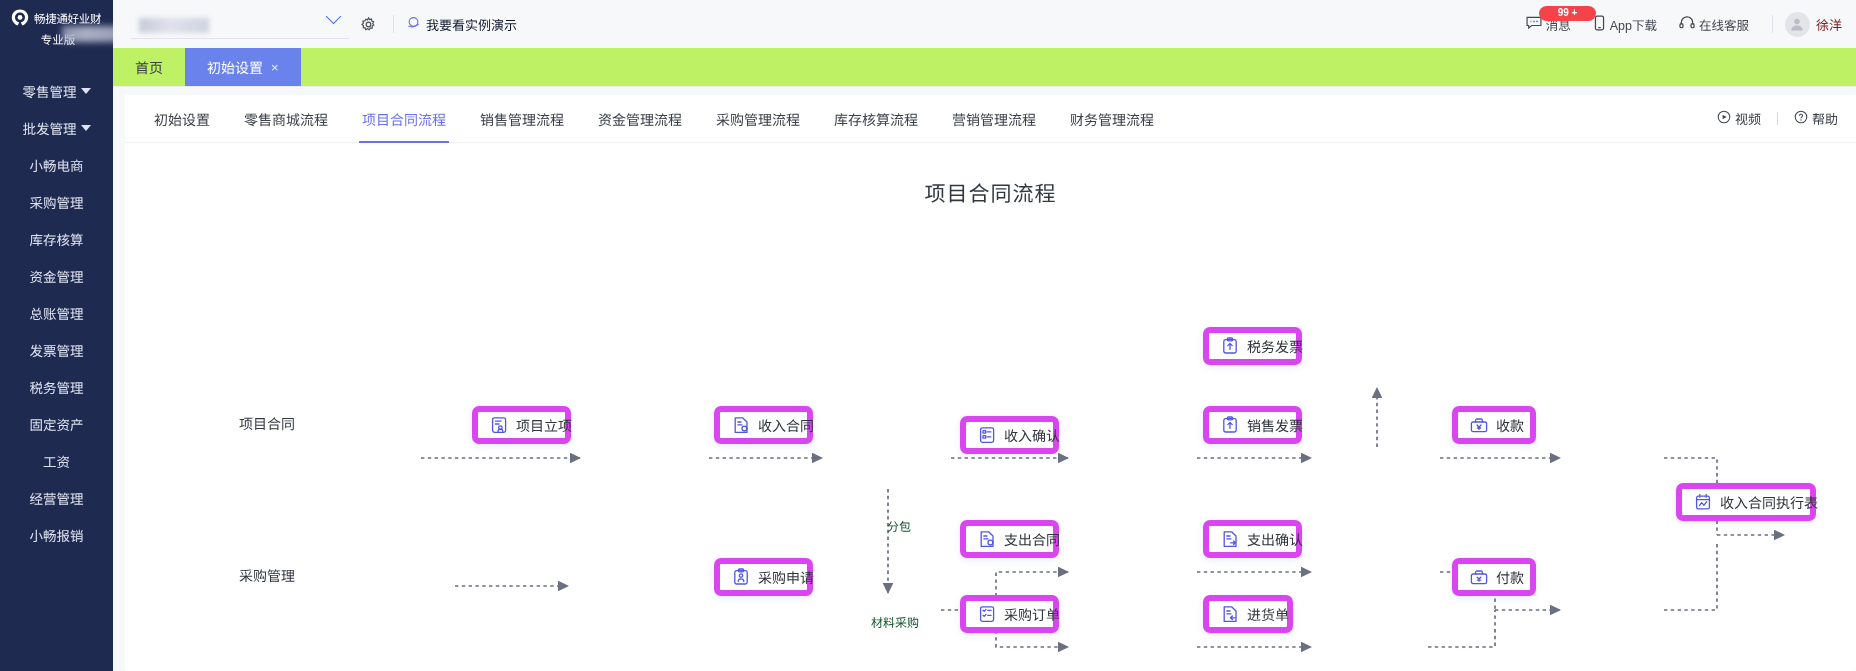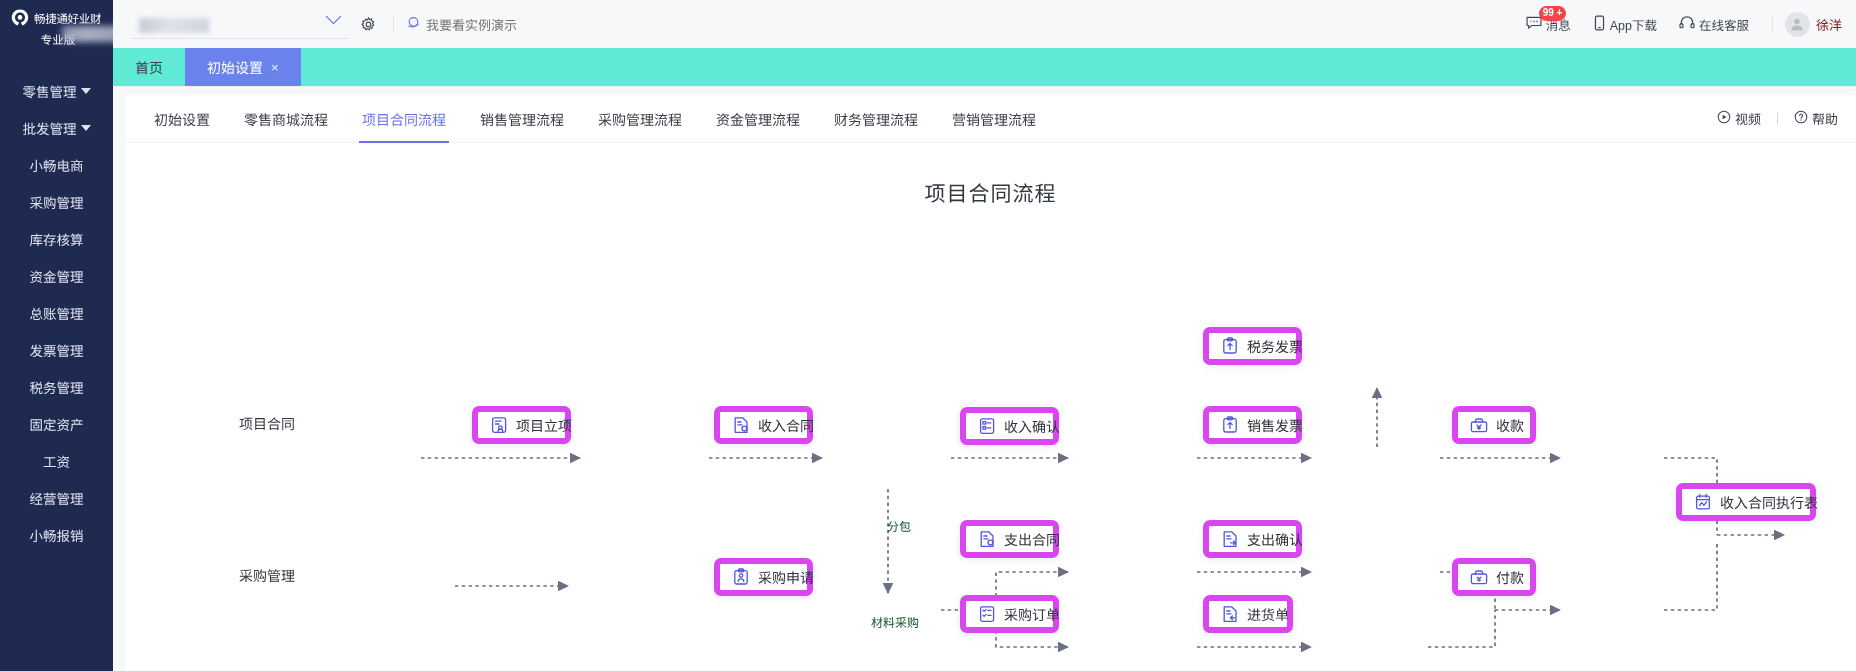--- a/index.html
+++ b/index.html
@@ -70,45 +70,45 @@
     border-bottom: 1.6px solid #4b6ae0; transform: rotate(45deg);
     margin: 0 2px 8px 0; position: absolute; right: 8px; bottom: 8px;
   }
   .icon-btn {
     display: flex; align-items: center; justify-content: center;
     width: 26px; height: 26px; cursor: pointer; color: #5c6273;
   }
   .vdivider { width: 1px; height: 18px; background: #dfe2e9; margin: 0 12px; }
   .demo-link {
     display: flex; align-items: center; gap: 5px; font-size: 13px;
-    color: #737373; cursor: pointer; white-space: nowrap;
+    color: #0f172a; cursor: pointer; white-space: nowrap;
   }
   .topbar-right {
     margin-left: auto; display: flex; align-items: center; gap: 0px;
   }
   .tr-item {
     display: flex; align-items: center; gap: 4px; font-size: 12.5px;
     color: #41454f; cursor: pointer; padding: 0 11px; position: relative;
     white-space: nowrap;
   }
   .badge {
     position: absolute; top: -9px; left: 24px; background: #f5434a; color: #fff;
-    font-size: 10px; line-height: 14px; height: 15px; padding: 0 4px;
+    font-size: 10px; line-height: 14px; height: 15px; padding: 0 19px;
     border-radius: 8px; font-weight: bold; white-space: nowrap;
   }
   .avatar {
     width: 25px; height: 25px; border-radius: 50%; background: #e2e4e8;
     display: flex; align-items: center; justify-content: center;
     margin-right: 6px; flex: 0 0 25px;
   }
   .username { font-size: 13px; color: #7f1d1d; white-space: nowrap; }
 
   
   .tabbar {
-    height: 39px; background: #5eead4; display: flex; align-items: stretch;
+    height: 39px; background: #bef264; display: flex; align-items: stretch;
     padding-left: 0; flex: 0 0 39px; border-bottom: 1px solid #eceef2;
   }
   .tab {
     display: flex; align-items: center; padding: 0 22px; font-size: 14px;
     color: #3c4049; cursor: pointer; gap: 8px; white-space: nowrap;
   }
   .tab.active { background: #6a82eb; color: #ffffff; }
   .tab-close { font-size: 13px; opacity: .92; }
 
   
@@ -306,24 +306,25 @@
         </div>
       </div>
 
     <section class="content">
       <div class="subnav">
         <div style="display:flex;align-items:center" id="subnav-tabs">
             <div class="subtab">初始设置</div>
             <div class="subtab">零售商城流程</div>
             <div class="subtab active">项目合同流程</div>
             <div class="subtab">销售管理流程</div>
+            <div class="subtab">资金管理流程</div>
             <div class="subtab">采购管理流程</div>
-            <div class="subtab">资金管理流程</div>
+            <div class="subtab">库存核算流程</div>
+            <div class="subtab">营销管理流程</div>
             <div class="subtab">财务管理流程</div>
-            <div class="subtab">营销管理流程</div>
           </div>
         <div class="subnav-right">
           <div class="snr-item">
             <span>
               <svg width="14" height="14" viewBox="0 0 16 16" fill="none" stroke="#41454f" stroke-width="1.2">
                 <circle cx="8" cy="8" r="6.6"></circle>
                 <path d="M6.4 5.3 L11 8 L6.4 10.7 Z" fill="#41454f" stroke="none"></path>
               </svg>
             </span>
             <span>视频</span>
@@ -402,21 +403,21 @@
             </div>
             <div class="node" style="left: 589px; top: 263px; width: 99px;">
               <svg width="18" height="18" viewBox="0 0 18 18">
                 <path d="M3.2 1.8 h7.4 l4.4 4.2 v10.4 h-11.8 Z" fill="none" stroke="#4f57e0" stroke-width="1.3" stroke-linecap="round" stroke-linejoin="round"></path>
                 <line x1="5.8" y1="6" x2="9" y2="6" fill="none" stroke="#4f57e0" stroke-width="1.3" stroke-linecap="round" stroke-linejoin="round"></line>
                 <line x1="5.8" y1="8.8" x2="10" y2="8.8" fill="none" stroke="#4f57e0" stroke-width="1.3" stroke-linecap="round" stroke-linejoin="round"></line>
                 <circle cx="12.4" cy="12.6" r="2.4" fill="none" stroke="#4f57e0" stroke-width="1.3" stroke-linecap="round" stroke-linejoin="round"></circle>
               </svg>
               <span class="node-label">收入合同</span>
             </div>
-            <div class="node" style="left: 835px; top: 264px; width: 99px; justify-content: space-between;">
+            <div class="node" style="left: 835px; top: 273px; width: 99px; justify-content: space-between;">
               <svg width="18" height="18" viewBox="0 0 18 18">
                 <rect x="2.6" y="1.8" width="13" height="14.6" rx="1.8" fill="none" stroke="#4f57e0" stroke-width="1.3" stroke-linecap="round" stroke-linejoin="round"></rect>
                 <rect x="5" y="4.6" width="2.6" height="2.6" fill="none" stroke="#4f57e0" stroke-width="1.3" stroke-linecap="round" stroke-linejoin="round"></rect>
                 <line x1="9" y1="5.9" x2="12.8" y2="5.9" fill="none" stroke="#4f57e0" stroke-width="1.3" stroke-linecap="round" stroke-linejoin="round"></line>
                 <rect x="5" y="9.6" width="2.6" height="2.6" fill="none" stroke="#4f57e0" stroke-width="1.3" stroke-linecap="round" stroke-linejoin="round"></rect>
                 <line x1="9" y1="10.9" x2="12.8" y2="10.9" fill="none" stroke="#4f57e0" stroke-width="1.3" stroke-linecap="round" stroke-linejoin="round"></line>
               </svg>
               <span class="node-label">收入确认</span>
             </div>
             <div class="node" style="left: 1078px; top: 263px; width: 99px;">

